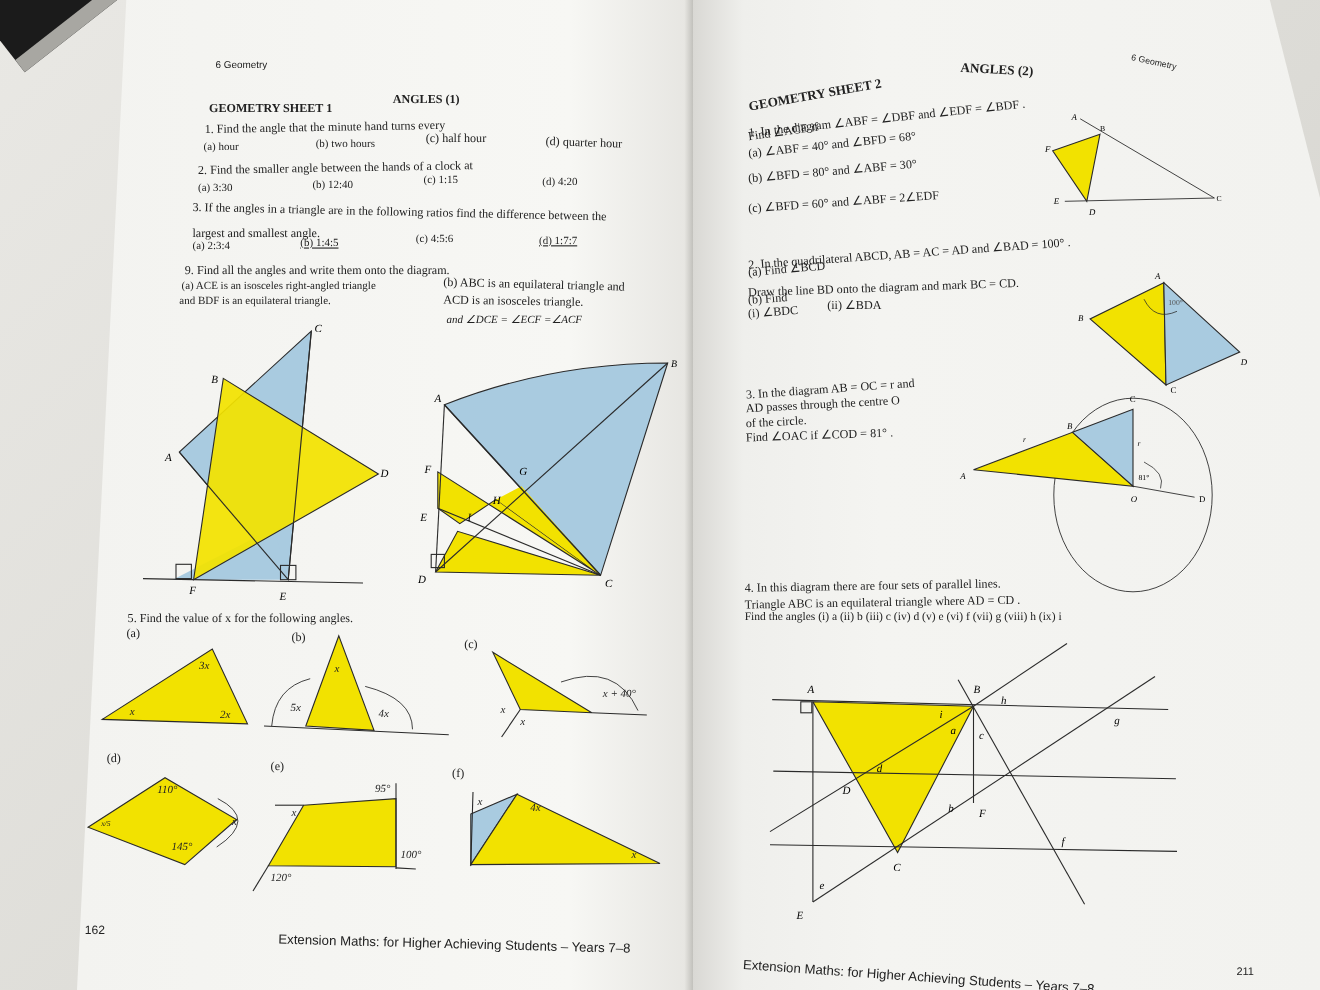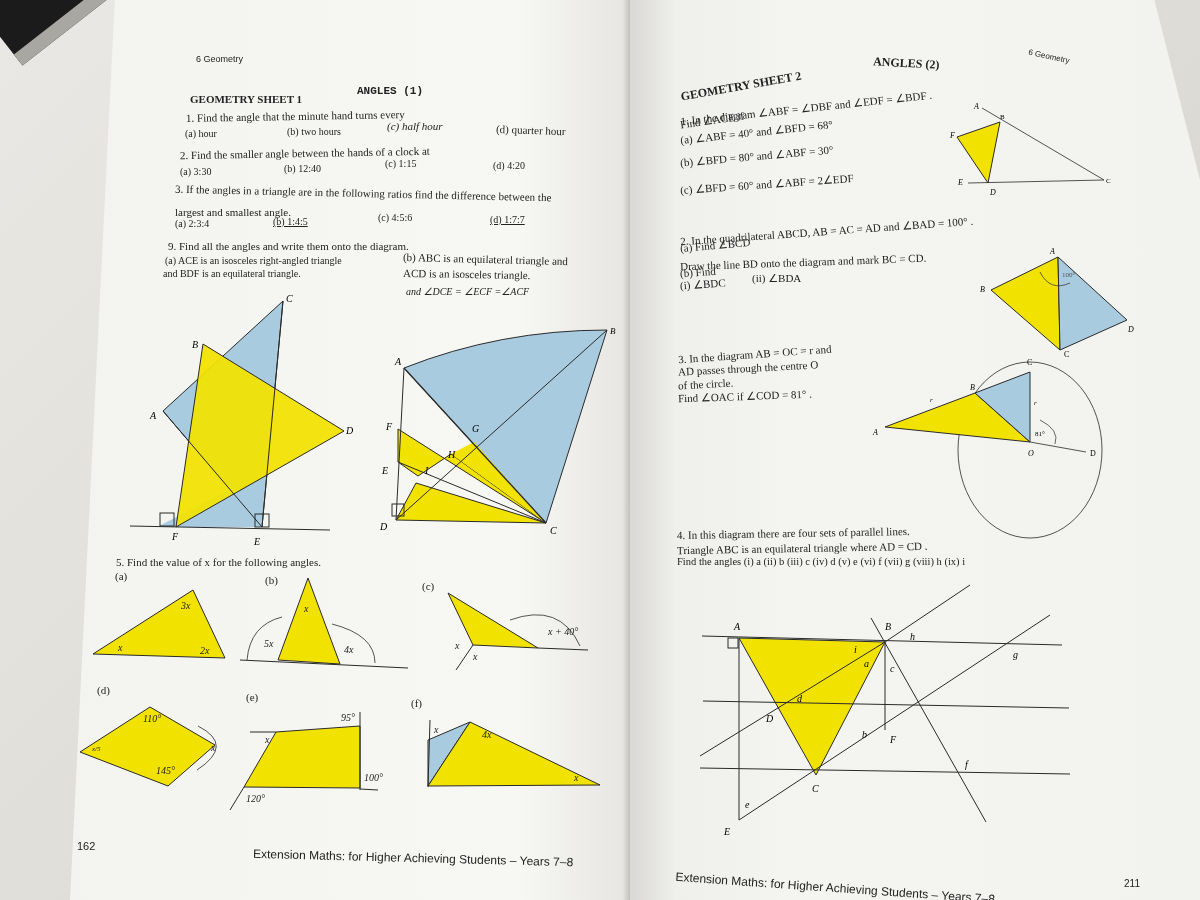--- a/index.html
+++ b/index.html
@@ -25,26 +25,26 @@
   
 </div>
 
 <div class="page left"></div>
 <div class="gutter"></div>
 <div class="page right"></div>
 
 <div>
   <div class="t sans" style="left:196px;top:54px;font-size:9px;">6 Geometry</div>
   <div class="t b" style="left:190px;top:93px;font-size:11px;">GEOMETRY SHEET 1</div>
-  <div class="t b" style="left:357px;top:85px;font-size:11px;font-family:Liberation Mono, monospace;">ANGLES (1)</div>
+  <div class="t b" style="left:357px;top:85px;font-size:11px;">ANGLES (1)</div>
 
   <div class="t" style="left:186px;top:110px;transform:rotate(-1deg);">1. Find the angle that the minute hand turns every</div>
   <div class="t" style="left:185px;top:128px;font-size:10px;">(a) hour</div>
   <div class="t" style="left:287px;top:126px;font-size:10px;">(b) two hours</div>
-  <div class="t" style="left:387px;top:120px;font-style:italic;">(c) half hour</div>
+  <div class="t" style="left:387px;top:120px;">(c) half hour</div>
   <div class="t" style="left:496px;top:124px;transform:rotate(2deg);">(d) quarter hour</div>
 
   <div class="t" style="left:180px;top:147px;transform:rotate(-1deg);">2. Find the smaller angle between the hands of a clock at</div>
   <div class="t" style="left:180px;top:166px;font-size:10px;font-family:Liberation Serif, serif;">(a) 3:30</div>
   <div class="t" style="left:284px;top:163px;font-size:10px;">(b) 12:40</div>
   <div class="t" style="left:385px;top:158px;font-size:10px;">(c) 1:15</div>
   <div class="t" style="left:493px;top:160px;font-size:10px;">(d) 4:20</div>
 
   <div class="t" style="left:175px;top:187px;transform:rotate(1.3deg);">3. If the angles in a triangle are in the following ratios find the difference between the</div>
   <div class="t" style="left:175px;top:206px;">largest and smallest angle.</div>

